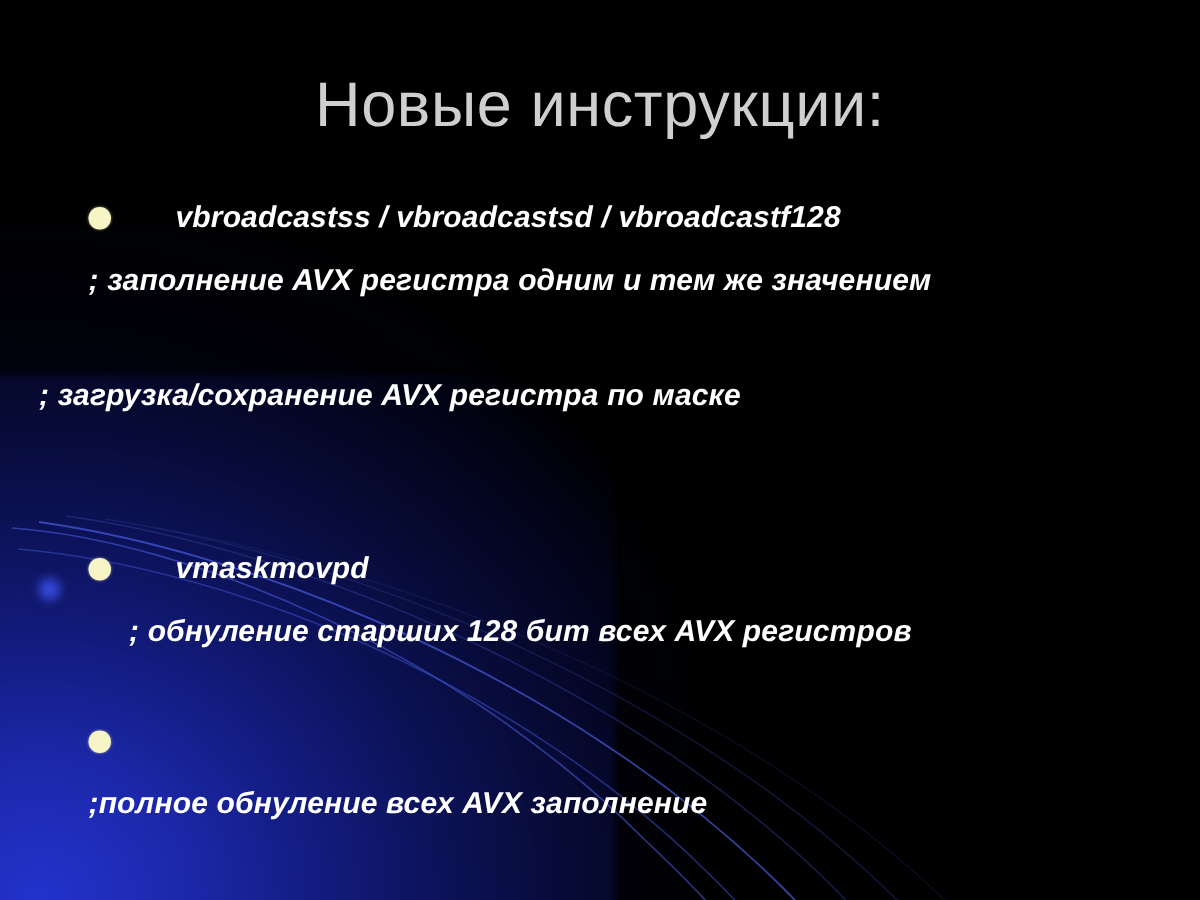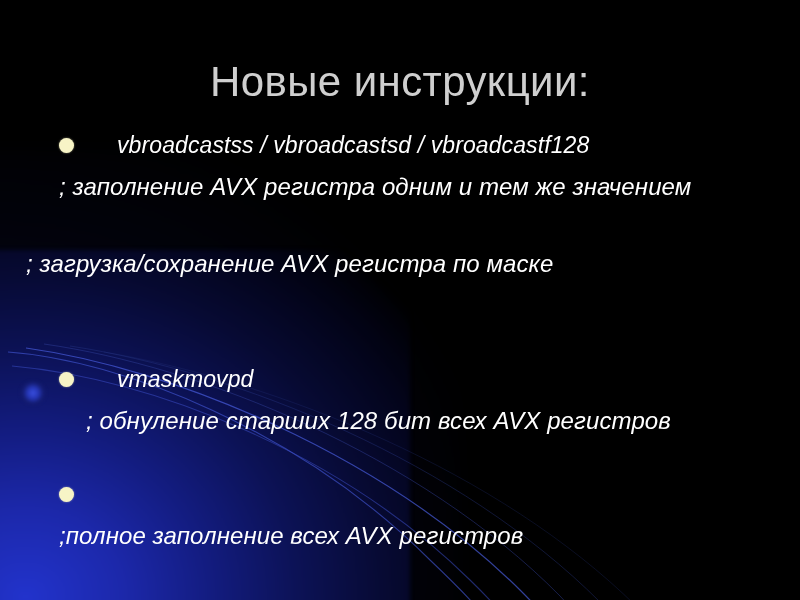--- a/index.html
+++ b/index.html
@@ -84,21 +84,20 @@
     left: 0;
     top: 46px;
     width: 800px;
     text-align: center;
     color: #cfcfcf;
     font-size: 42px;
     font-weight: 400;
     font-style: normal;
     letter-spacing: 0.4px;
     white-space: nowrap;
-    margin-top: 12px;
   }
 
   
   #body {
     position: absolute;
     left: 0;
     top: 128px;
     width: 800px;
   }
   .group {
@@ -116,38 +115,38 @@
     top: 10px;
     width: 15px;
     height: 15px;
     border-radius: 50%;
     background: #f7f4c6;
     box-shadow: 0 0 2px rgba(247,244,198,0.6);
   }
   .bullet-text {
     display: inline-block;
     color: #ffffff;
-    font-size: 23px;
+    font-size: 20px;
     font-style: italic;
-    font-weight: 400;
+    font-weight: 700;
     line-height: 34px;
     white-space: nowrap;
     letter-spacing: 0.1px;
   }
   .desc-line {
     position: relative;
     padding-left: 0;
     margin-top: 4px;
   }
   .desc-text {
     display: inline-block;
     color: #ffffff;
-    font-size: 24px;
+    font-size: 20px;
     font-style: italic;
-    font-weight: 400;
+    font-weight: 700;
     line-height: 34px;
     white-space: nowrap;
     letter-spacing: 0.1px;
   }
   .group-inner {
     position: relative;
     margin-left: 59px;
   }
 </style>
 </head>
@@ -215,18 +214,18 @@
       </div>
     </div>
 
     <div class="group">
       <div class="group-inner">
         <div class="bullet-line">
           <span class="bullet-dot"></span>
         </div>
       </div>
       <div class="desc-line" style="margin-left:59px;">
-        <span class="desc-text">;полное заполнение всех AVX регистров</span>
+        <span class="desc-text">;полное обнуление всех AVX заполнение</span>
       </div>
     </div>
 
   </div>
 </div>
 
 </body></html>

